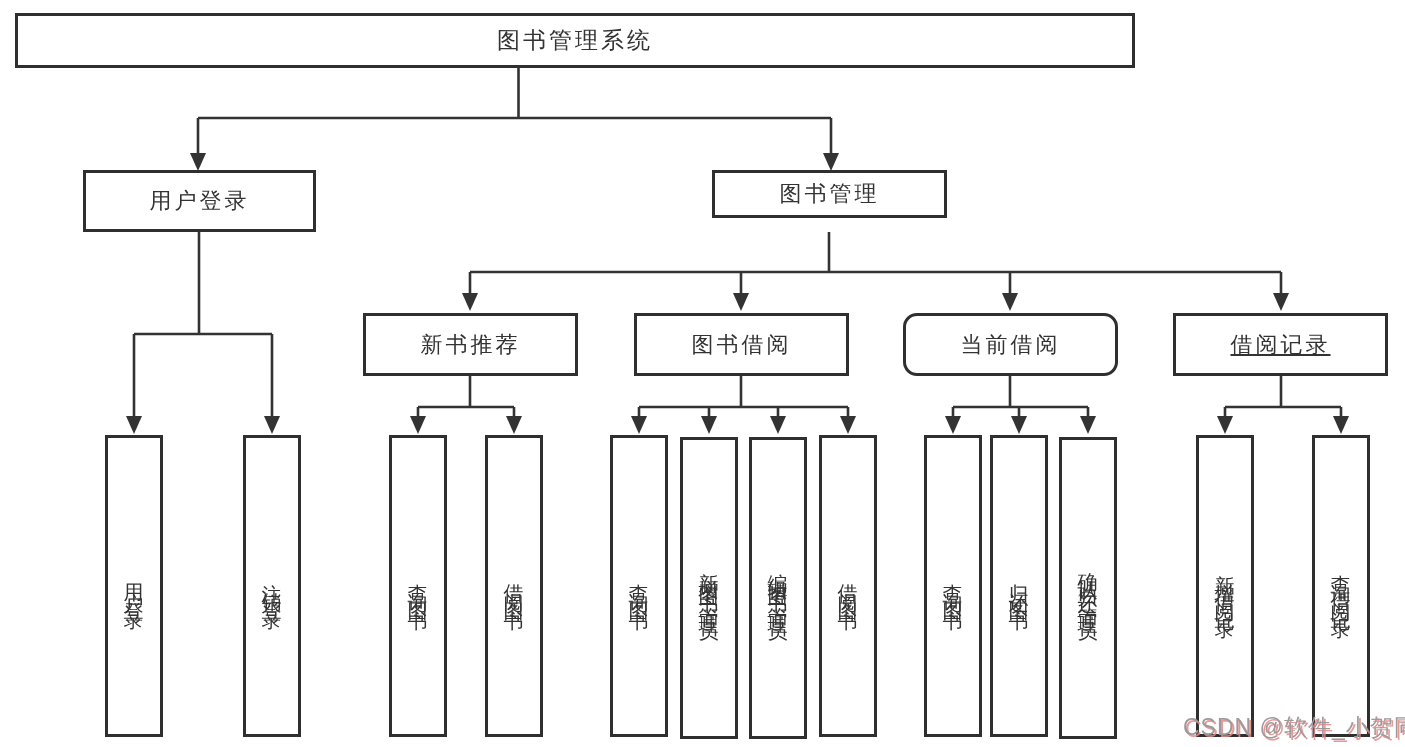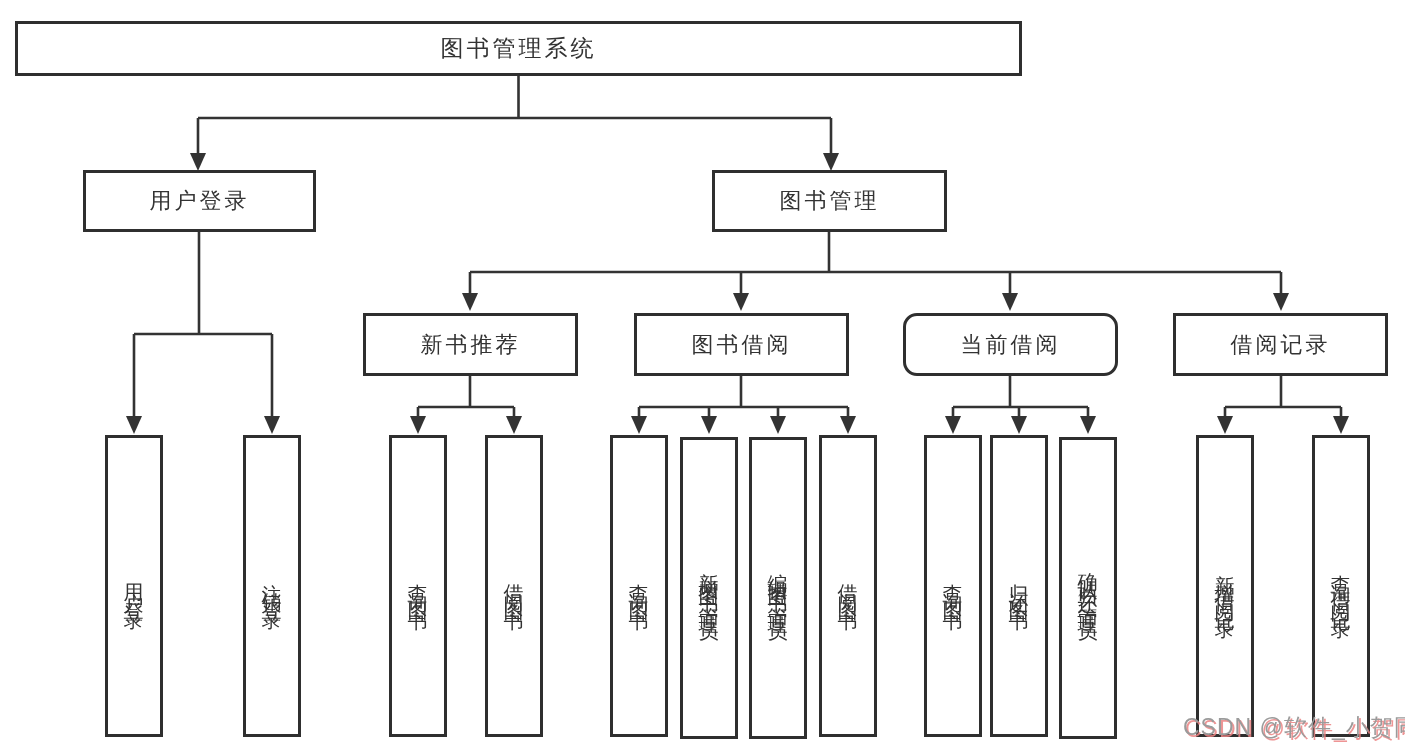--- a/index.html
+++ b/index.html
@@ -93,29 +93,29 @@
       <polygon points="770,416 786,416 778,434"></polygon>
       <polygon points="840,416 856,416 848,434"></polygon>
       <polygon points="945,416 961,416 953,434"></polygon>
       <polygon points="1011,416 1027,416 1019,434"></polygon>
       <polygon points="1080,416 1096,416 1088,434"></polygon>
       <polygon points="1217,416 1233,416 1225,434"></polygon>
       <polygon points="1333,416 1349,416 1341,434"></polygon>
     </g>
   </svg>
 
-  <div class="box" style="left:15px; top:21px; width:1007px; height:55px; font-size:23px;">图书管理系统</div>
+  <div class="box" style="left:15px; top:13px; width:1120px; height:55px; font-size:23px;">图书管理系统</div>
 
   <div class="box" style="left:83px; top:170px; width:233px; height:62px;">用户登录</div>
-  <div class="box" style="left:712px; top:170px; width:235px; height:62px;">图书管理</div>
+  <div class="box" style="left:712px; top:170px; width:235px; height:48px;">图书管理</div>
 
   <div class="box" style="left:363px; top:313px; width:215px; height:63px;">新书推荐</div>
   <div class="box" style="left:634px; top:313px; width:215px; height:63px;">图书借阅</div>
   <div class="box" style="left:903px; top:313px; width:215px; height:63px;border-radius:14px;">当前借阅</div>
-  <div class="box" style="left:1173px; top:313px; width:215px; height:63px;">借阅记录</div>
+  <div class="box" style="left:1173px; top:313px; width:215px; height:63px;text-decoration:underline;">借阅记录</div>
 
   <div class="box leaf" style="left:105px; top:435px; width:58px; height:302px;">用户登录</div>
   <div class="box leaf" style="left:243px; top:435px; width:58px; height:302px;">注销登录</div>
 
   <div class="box leaf" style="left:389px; top:435px; width:58px; height:302px;">查询图书</div>
   <div class="box leaf" style="left:485px; top:435px; width:58px; height:302px;">借阅图书</div>
 
   <div class="box leaf" style="left:610px; top:435px; width:58px; height:302px;">查询图书</div>
   <div class="box leaf" style="left:680px; top:437px; width:58px; height:302px; letter-spacing:7px;">新增图书（管理员）</div>
   <div class="box leaf" style="left:749px; top:437px; width:58px; height:302px; letter-spacing:7px;">编辑图书（管理员）</div>

